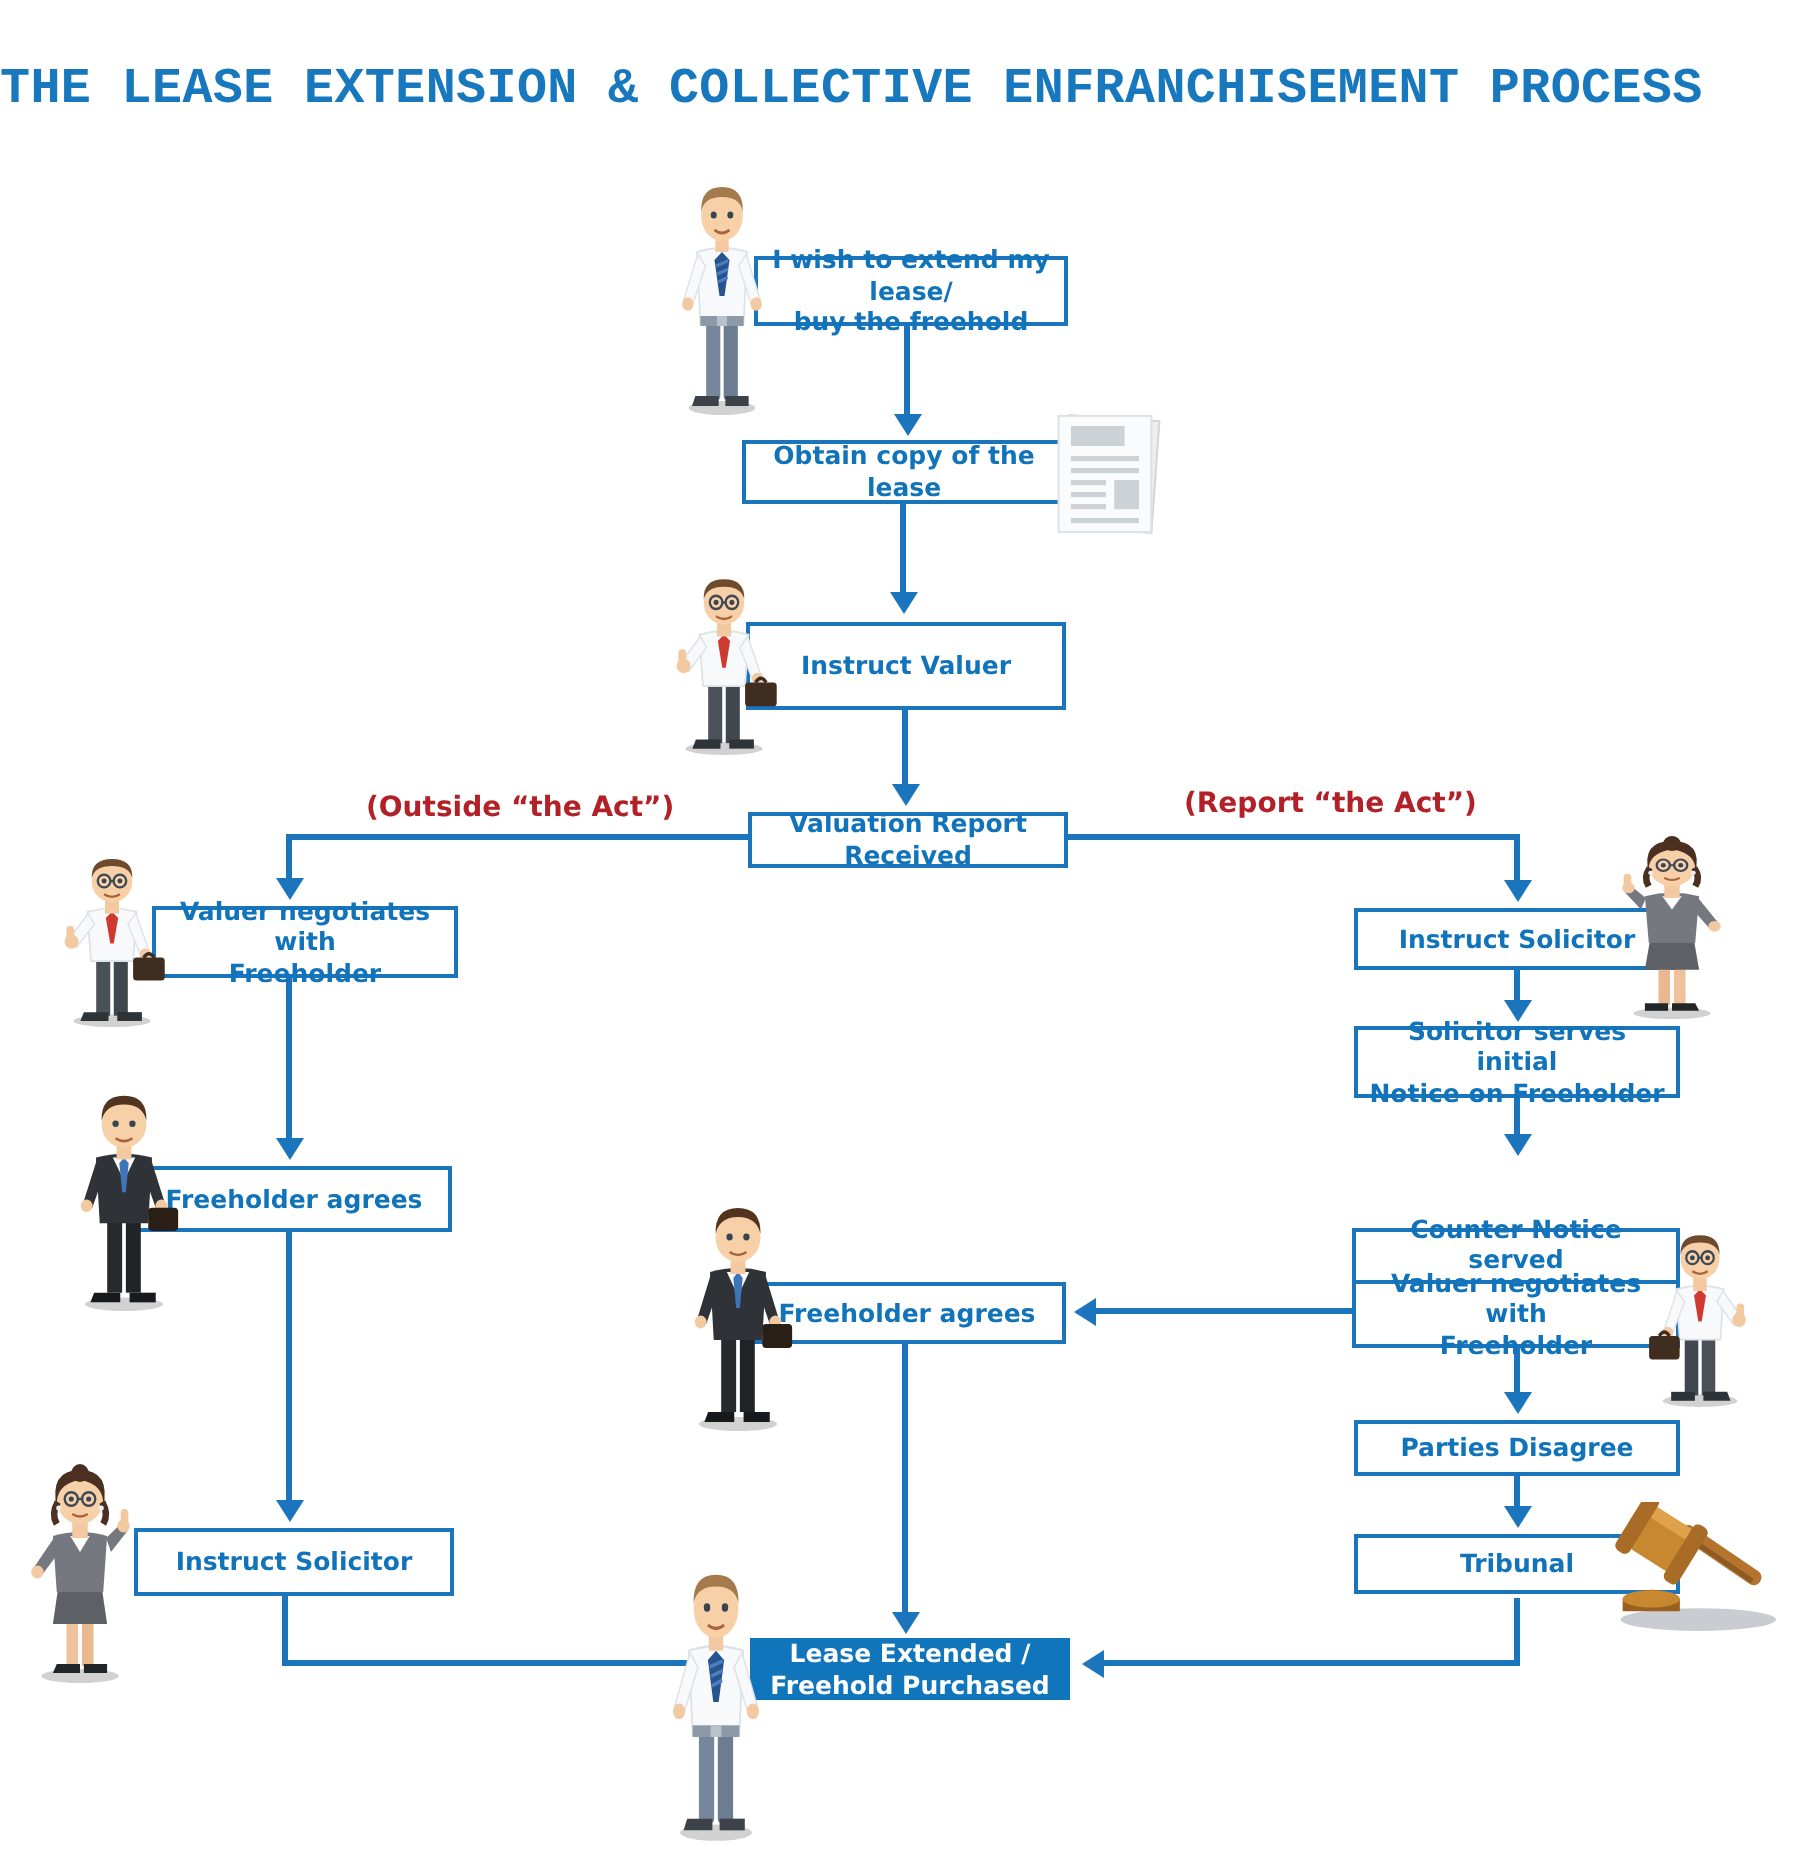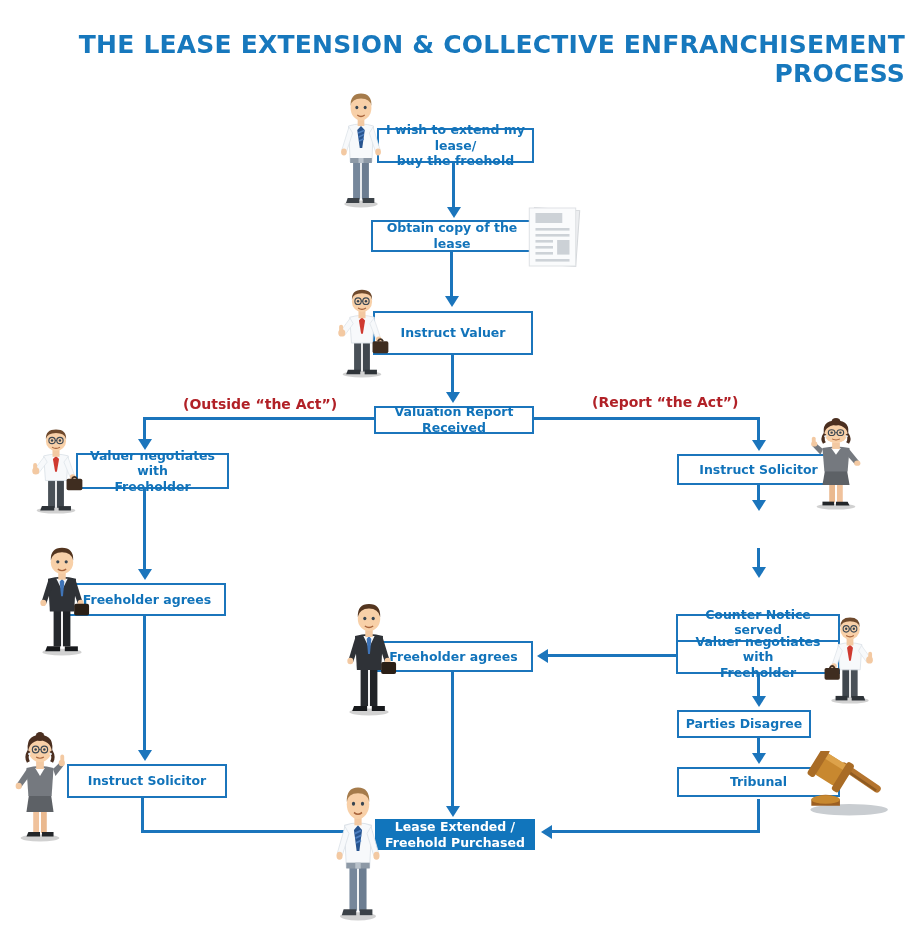--- a/index.html
+++ b/index.html
@@ -5,22 +5,22 @@
   :root{
     --accent:#1b75bc; --box-text:#1173ba; --title:#1778bd;
     --branch-label:#b12127; --final-fill:#1175bc; --final-text:#ffffff;
   }
   html,body{margin:0;padding:0;background:#fff;}
   #canvas{
     position:relative;width:905px;height:926px;background:#fff;overflow:hidden;
     font-family:"DejaVu Sans","Liberation Sans",sans-serif;
   }
   .title{
-    position:absolute;left:0;top:30px;width:905px;text-align:right;
-    font-size:25px;font-weight:bold;letter-spacing:.2px;color:var(--title);
+    position:absolute;left:0;top:30px;width:905px;text-align:left;
+    font-size:25px;font-weight:bold;letter-spacing:.2px;color:var(--title);font-family:Liberation Mono, monospace;
   }
   .box{
     position:absolute;box-sizing:border-box;background:#fff;
     border:2px solid var(--accent);color:var(--box-text);
     font-weight:bold;font-size:12.5px;line-height:1.25;text-align:center;
     display:flex;align-items:center;justify-content:center;
     white-space:pre-line;z-index:2;padding:1px 4px;
   }
   .box.final{background:var(--final-fill);border-color:var(--final-fill);color:var(--final-text);}
   .vl,.hl{position:absolute;background:var(--accent);z-index:1;}
@@ -221,25 +221,27 @@
   <div class="box" style="left:377px;top:128px;width:157px;height:35px">I wish to extend my lease/
 buy the freehold</div>
   <div class="box" style="left:373px;top:311px;width:160px;height:44px">Instruct Valuer</div>
   <div class="box" style="left:374px;top:406px;width:160px;height:28px">Valuation Report Received</div>
   <div class="box" style="left:76px;top:453px;width:153px;height:36px">Valuer negotiates with
 Freeholder</div>
   <div class="box" style="left:68px;top:583px;width:158px;height:33px">Freeholder agrees</div>
   <div class="box" style="left:67px;top:764px;width:160px;height:34px">Instruct Solicitor</div>
   <div class="box" style="left:374px;top:641px;width:159px;height:31px">Freeholder agrees</div>
   <div class="box" style="left:677px;top:454px;width:163px;height:31px">Instruct Solicitor</div>
+  <div class="box" style="left:677px;top:513px;width:163px;height:36px">Solicitor serves initial
+Notice on Freeholder</div>
   <div class="box" style="left:676px;top:614px;width:164px;height:32px">Counter Notice served
 by Freeholder</div>
   <div class="box" style="left:676px;top:640px;width:164px;height:34px">Valuer negotiates with
 Freeholder</div>
-  <div class="box" style="left:677px;top:710px;width:134px;height:28px">Parties Disagree</div>
+  <div class="box" style="left:677px;top:710px;width:163px;height:28px">Parties Disagree</div>
   <div class="box" style="left:677px;top:767px;width:163px;height:30px">Tribunal</div>
   <div class="box final" style="left:375px;top:819px;width:160px;height:31px">Lease Extended /
 Freehold Purchased</div>
 
   <span class="fig" style="left:336px;top:88px;width:50px;height:120px">
       <svg>
         <use href="#sym-leaseholder"></use>
       </svg>
     </span>
   <span class="fig" style="left:520px;top:204px;width:66px;height:68px">

